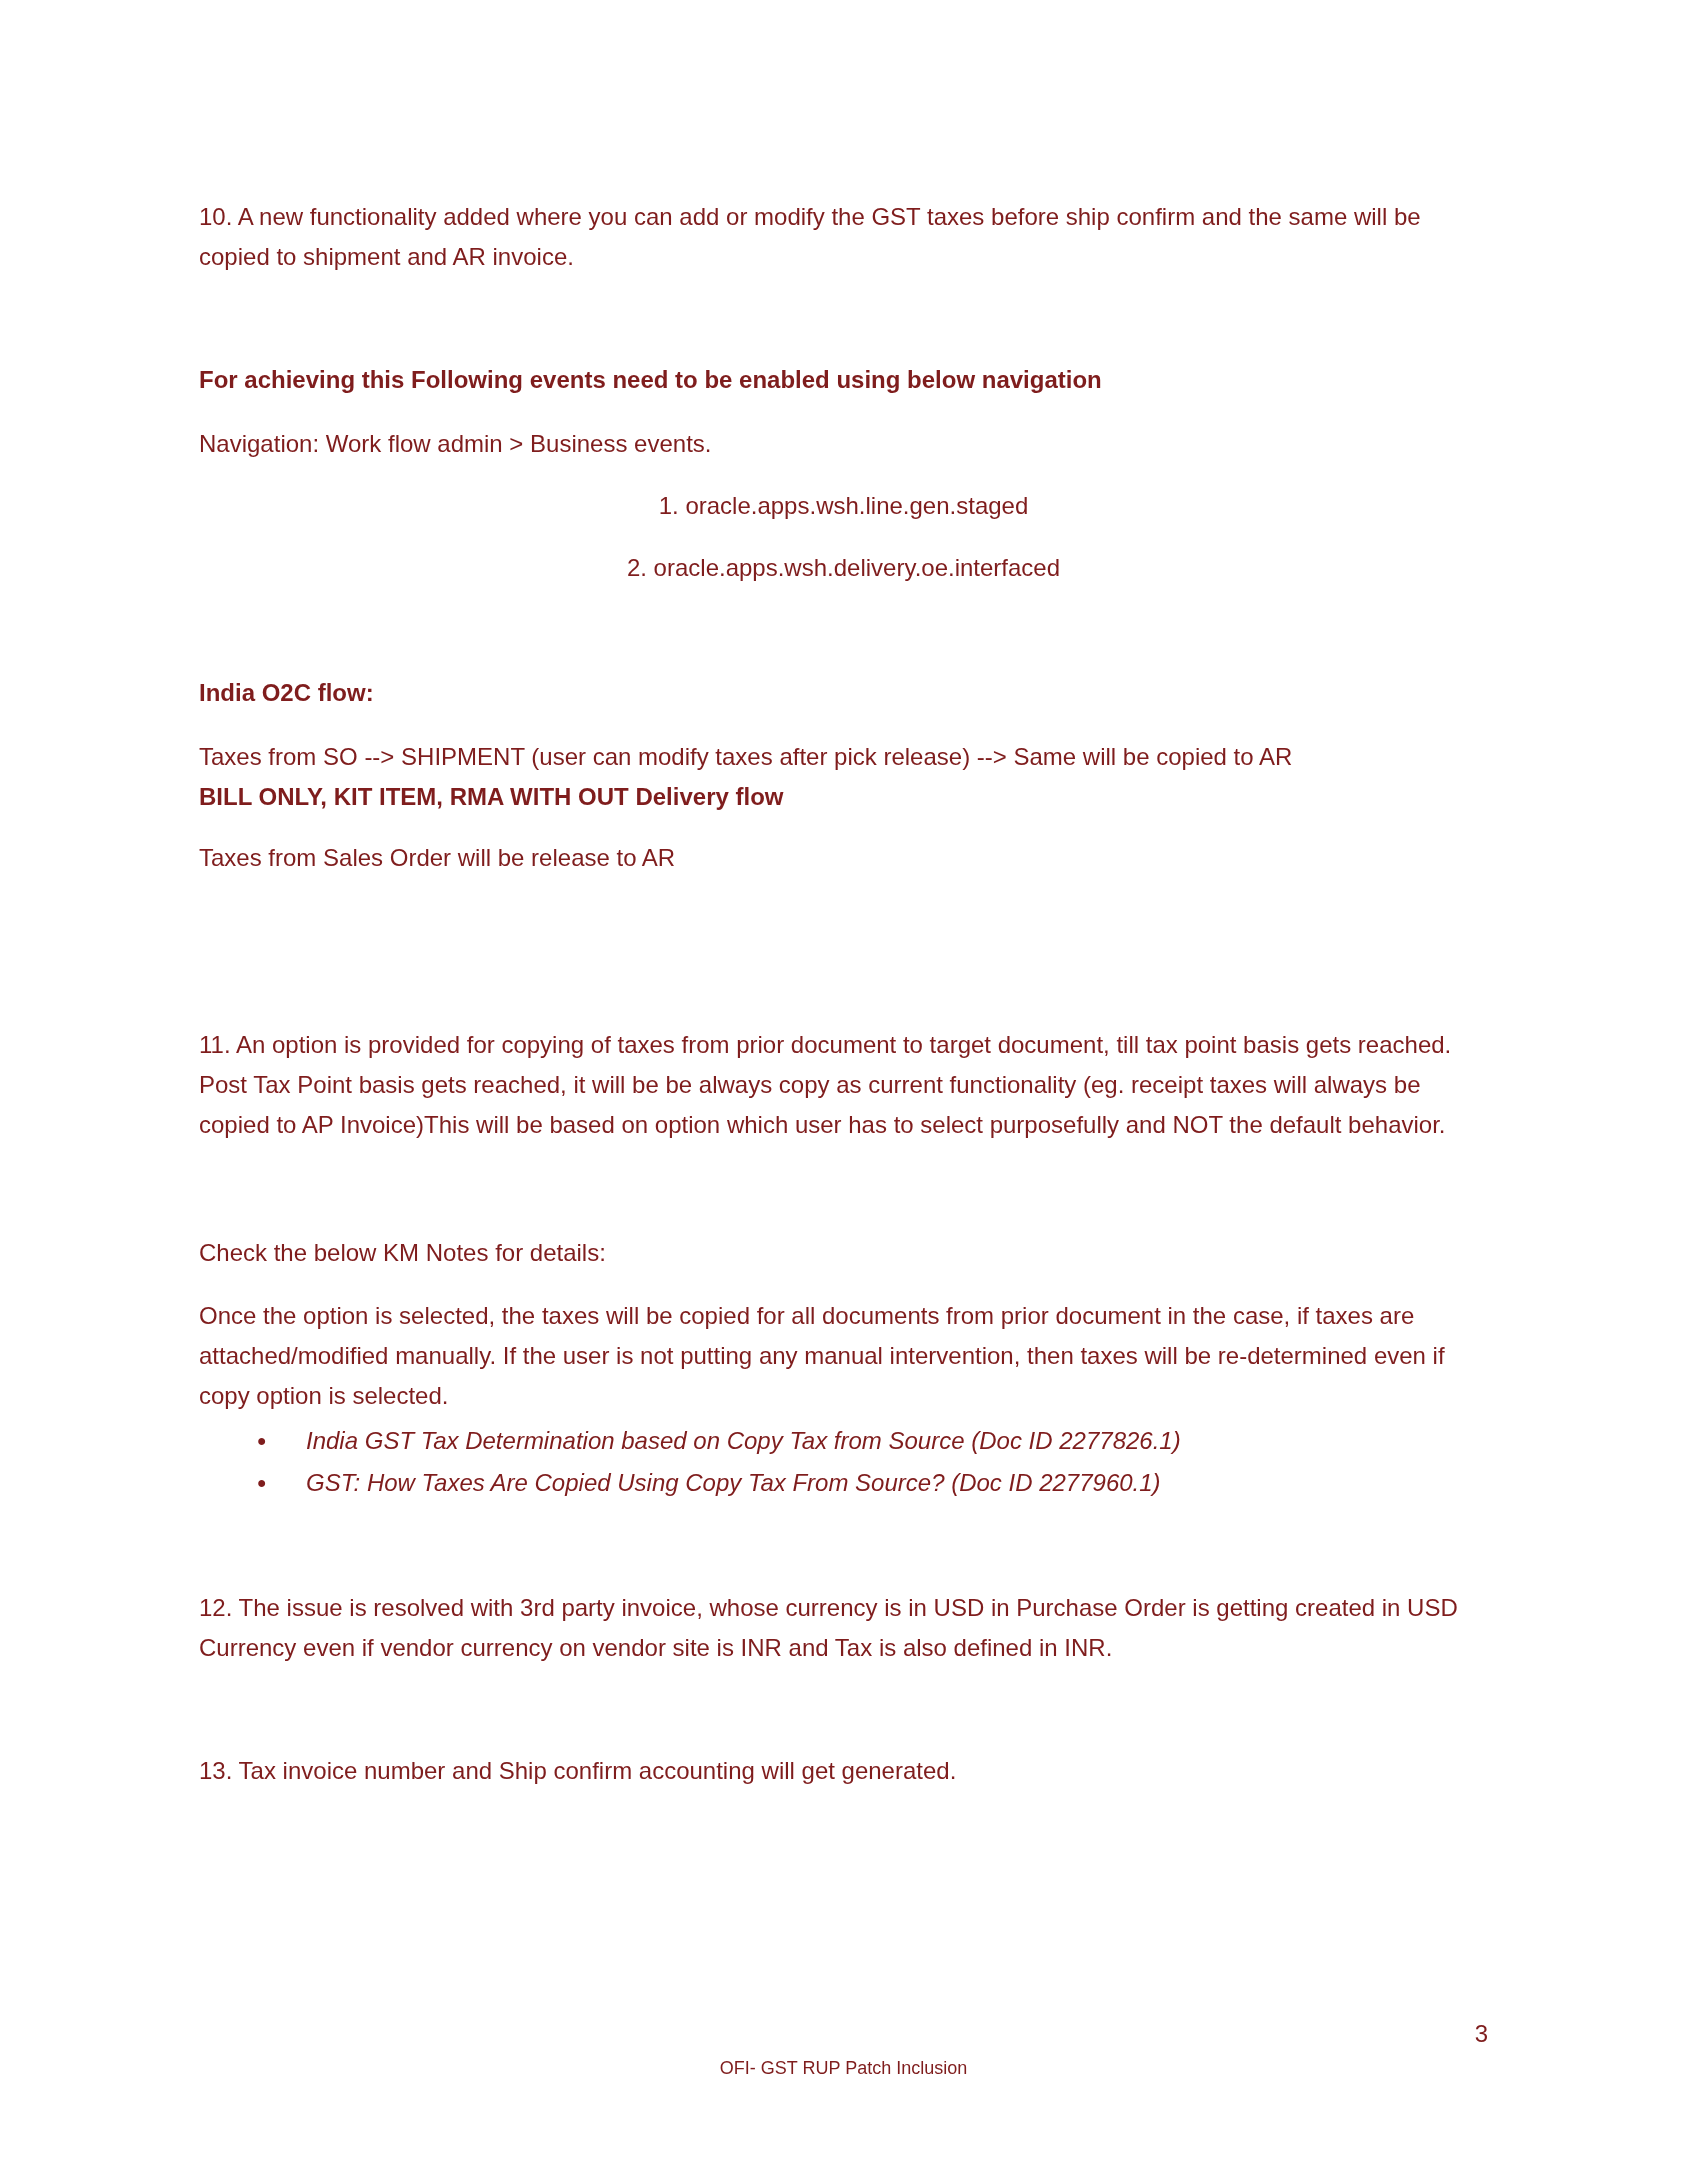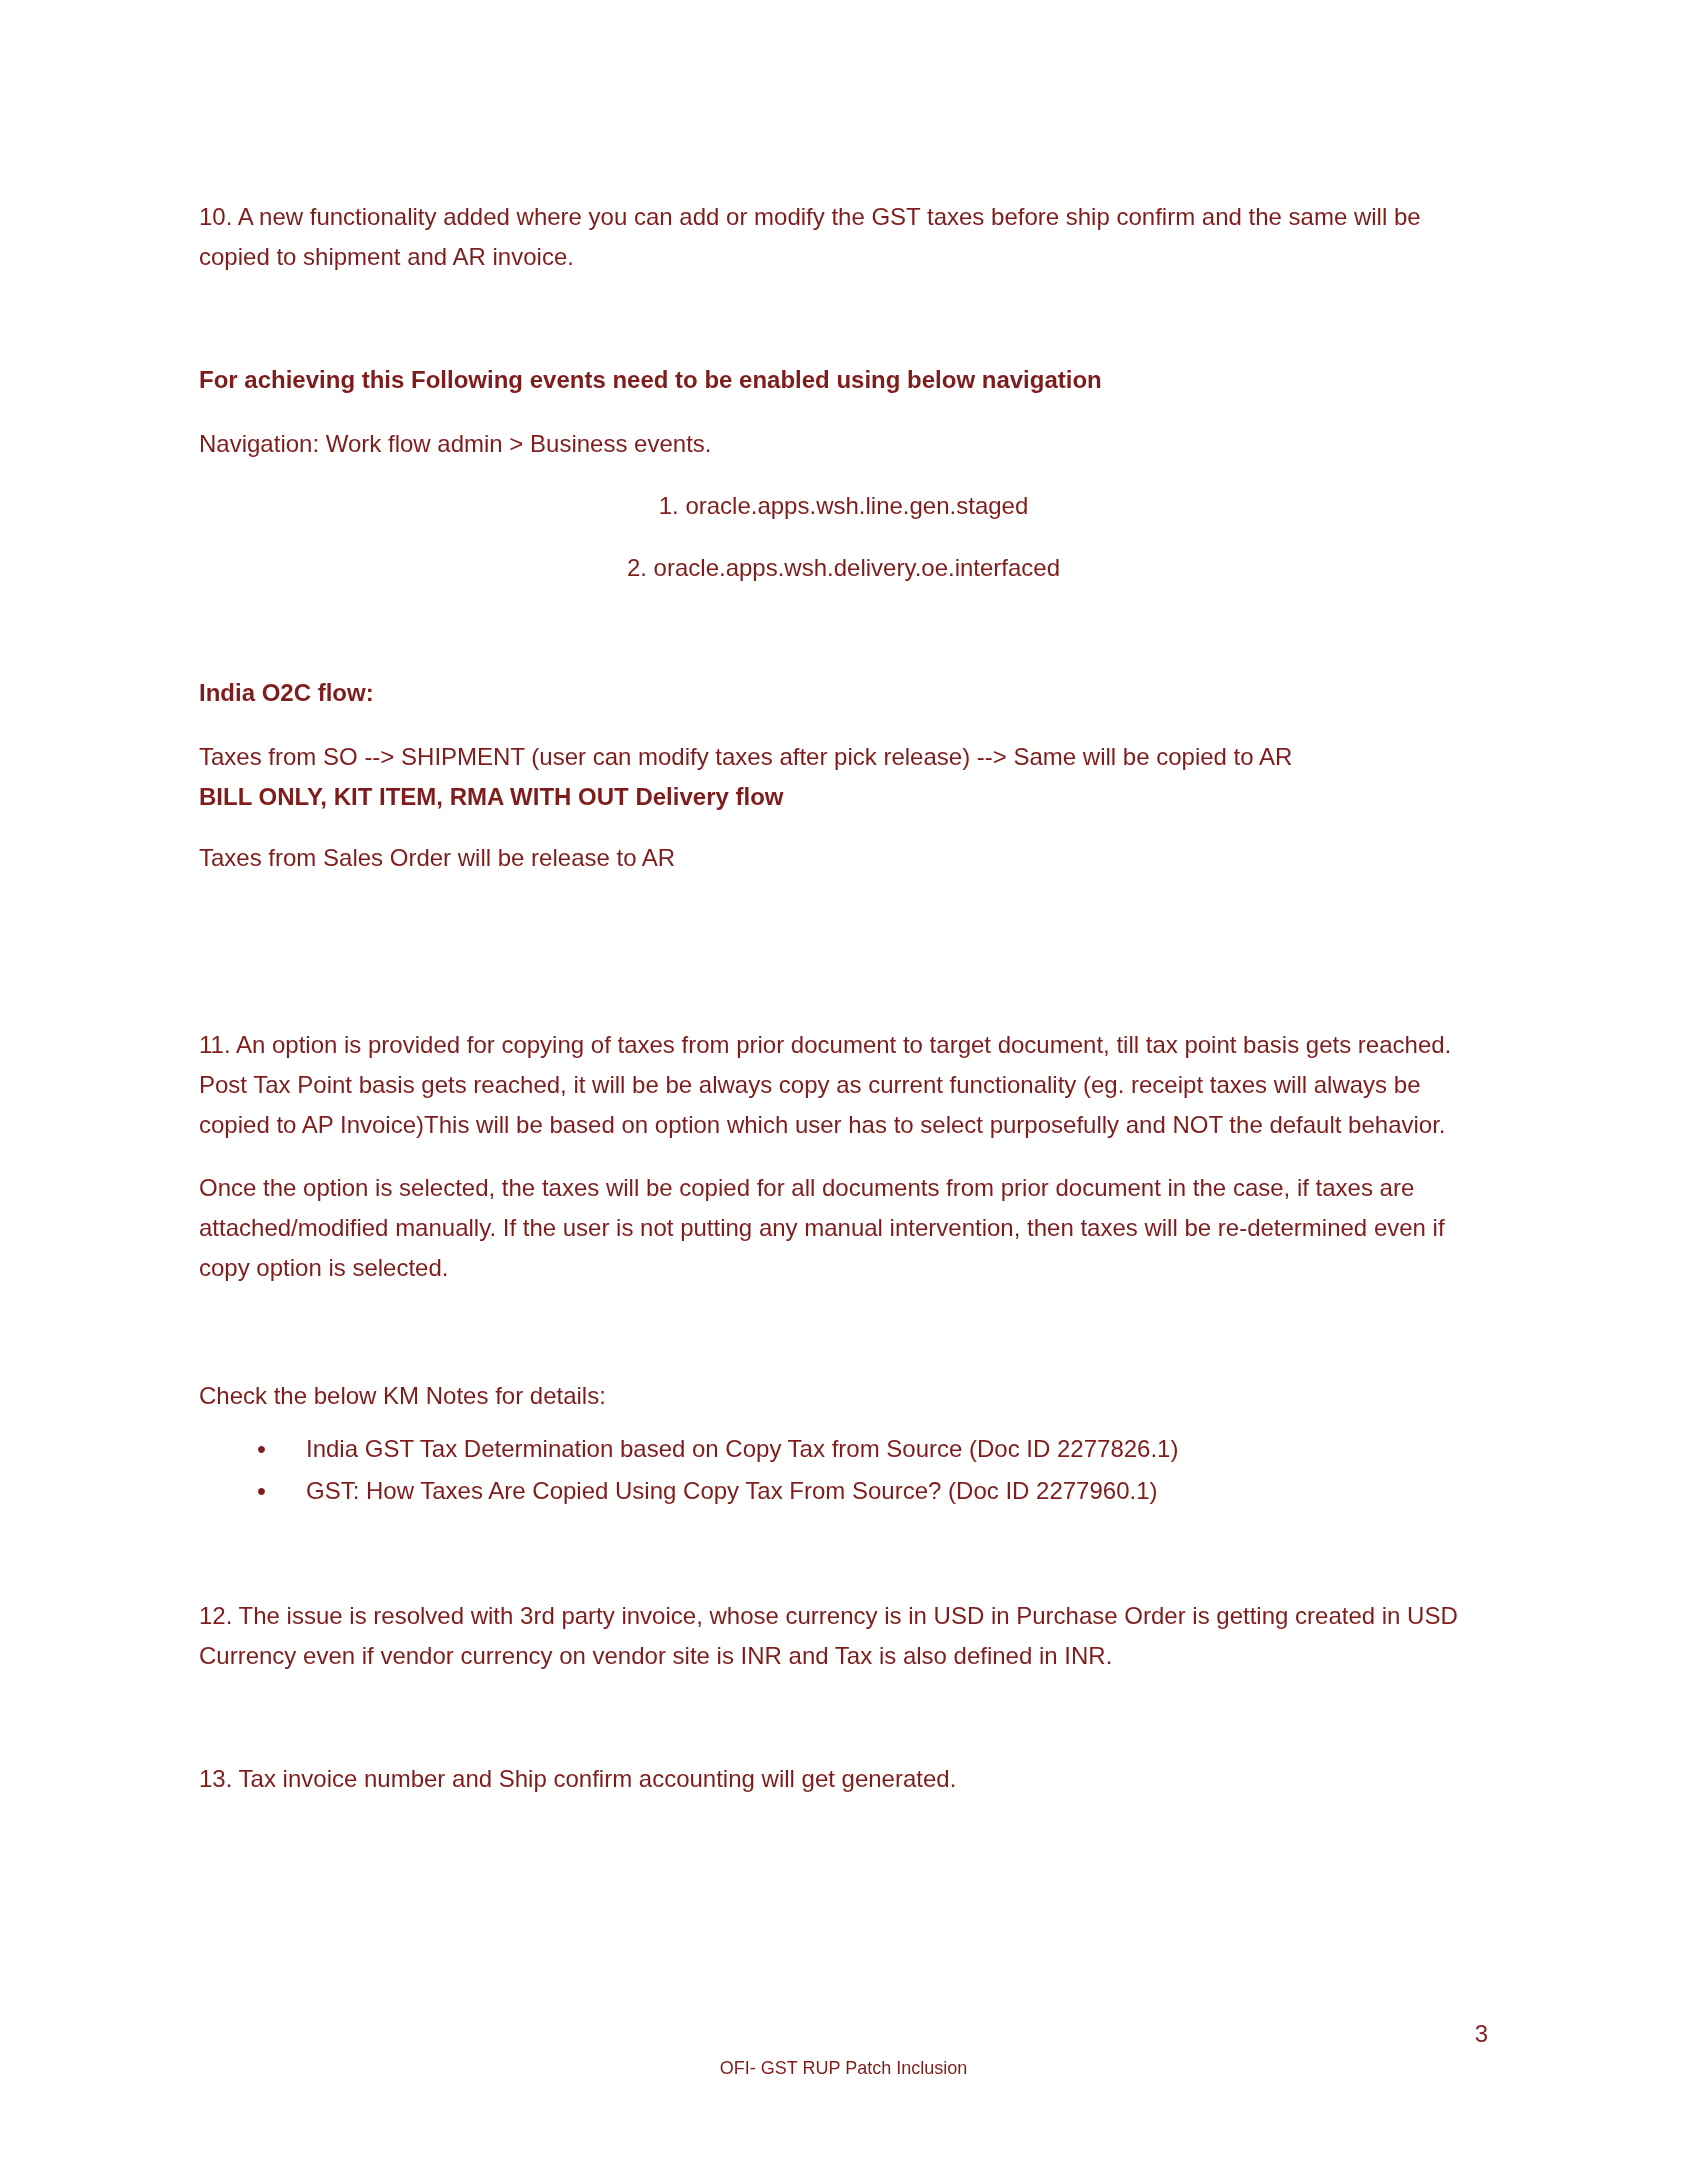--- a/index.html
+++ b/index.html
@@ -41,22 +41,23 @@
   .mt-o2c      { margin-top: 85px; }
   .mt-billonly { }
   .mt-billflow { margin-top: 20.6px;  }
   .mt-p11a     { margin-top: 147px; }
   .mt-p11b     { margin-top: 23px;  }
   .mt-km       { margin-top: 88px; }
   .mt-p12      { margin-top: 84px; }
   .mt-p13      { margin-top: 83px; }
   .km-list {
     list-style: none;
-    margin: 12px 0 0 0;
+    margin: 4px 0 0 0;
     padding: 0;
+    font-style: italic;
   }
   .km-item {
     position: relative;
     font-size: 24px;
     line-height: 42px;
     padding-left: 107px;
   }
   .bullet {
     position: absolute;
     left: 58px;
@@ -102,23 +103,23 @@
     <h2 class="heading mt-o2c">India O2C flow:</h2>
 
     <p class="para mt-nav">Taxes from SO --&gt; SHIPMENT (user can modify taxes after pick release) --&gt; Same will be copied to AR</p>
 
     <h2 class="heading mt-billonly">BILL ONLY, KIT ITEM, RMA WITH OUT Delivery flow</h2>
 
     <p class="para mt-billflow">Taxes from Sales Order will be release to AR</p>
 
     <p class="para mt-p11a">11. An option is provided for copying of taxes from prior document to target document, till tax point basis gets reached. Post Tax Point basis gets reached, it will be be always copy as current functionality (eg. receipt taxes will always be copied to AP Invoice)This will be based on option which user has to select purposefully and NOT the default behavior.</p>
 
+    <p class="para mt-km">Check the below KM Notes for details:</p>
+
     <p class="para mt-p11b">Once the option is selected, the taxes will be copied for all documents from prior document in the case, if taxes are attached/modified manually. If the user is not putting any manual intervention, then taxes will be re-determined even if copy option is selected.</p>
-
-    <p class="para mt-km">Check the below KM Notes for details:</p>
 
     <ul class="km-list">
       <li class="km-item">
         <span class="bullet"></span>
         <span>India GST Tax Determination based on Copy Tax from Source (Doc ID 2277826.1)</span>
       </li>
       <li class="km-item">
         <span class="bullet"></span>
         <span>GST: How Taxes Are Copied Using Copy Tax From Source? (Doc ID 2277960.1)</span>
       </li>

